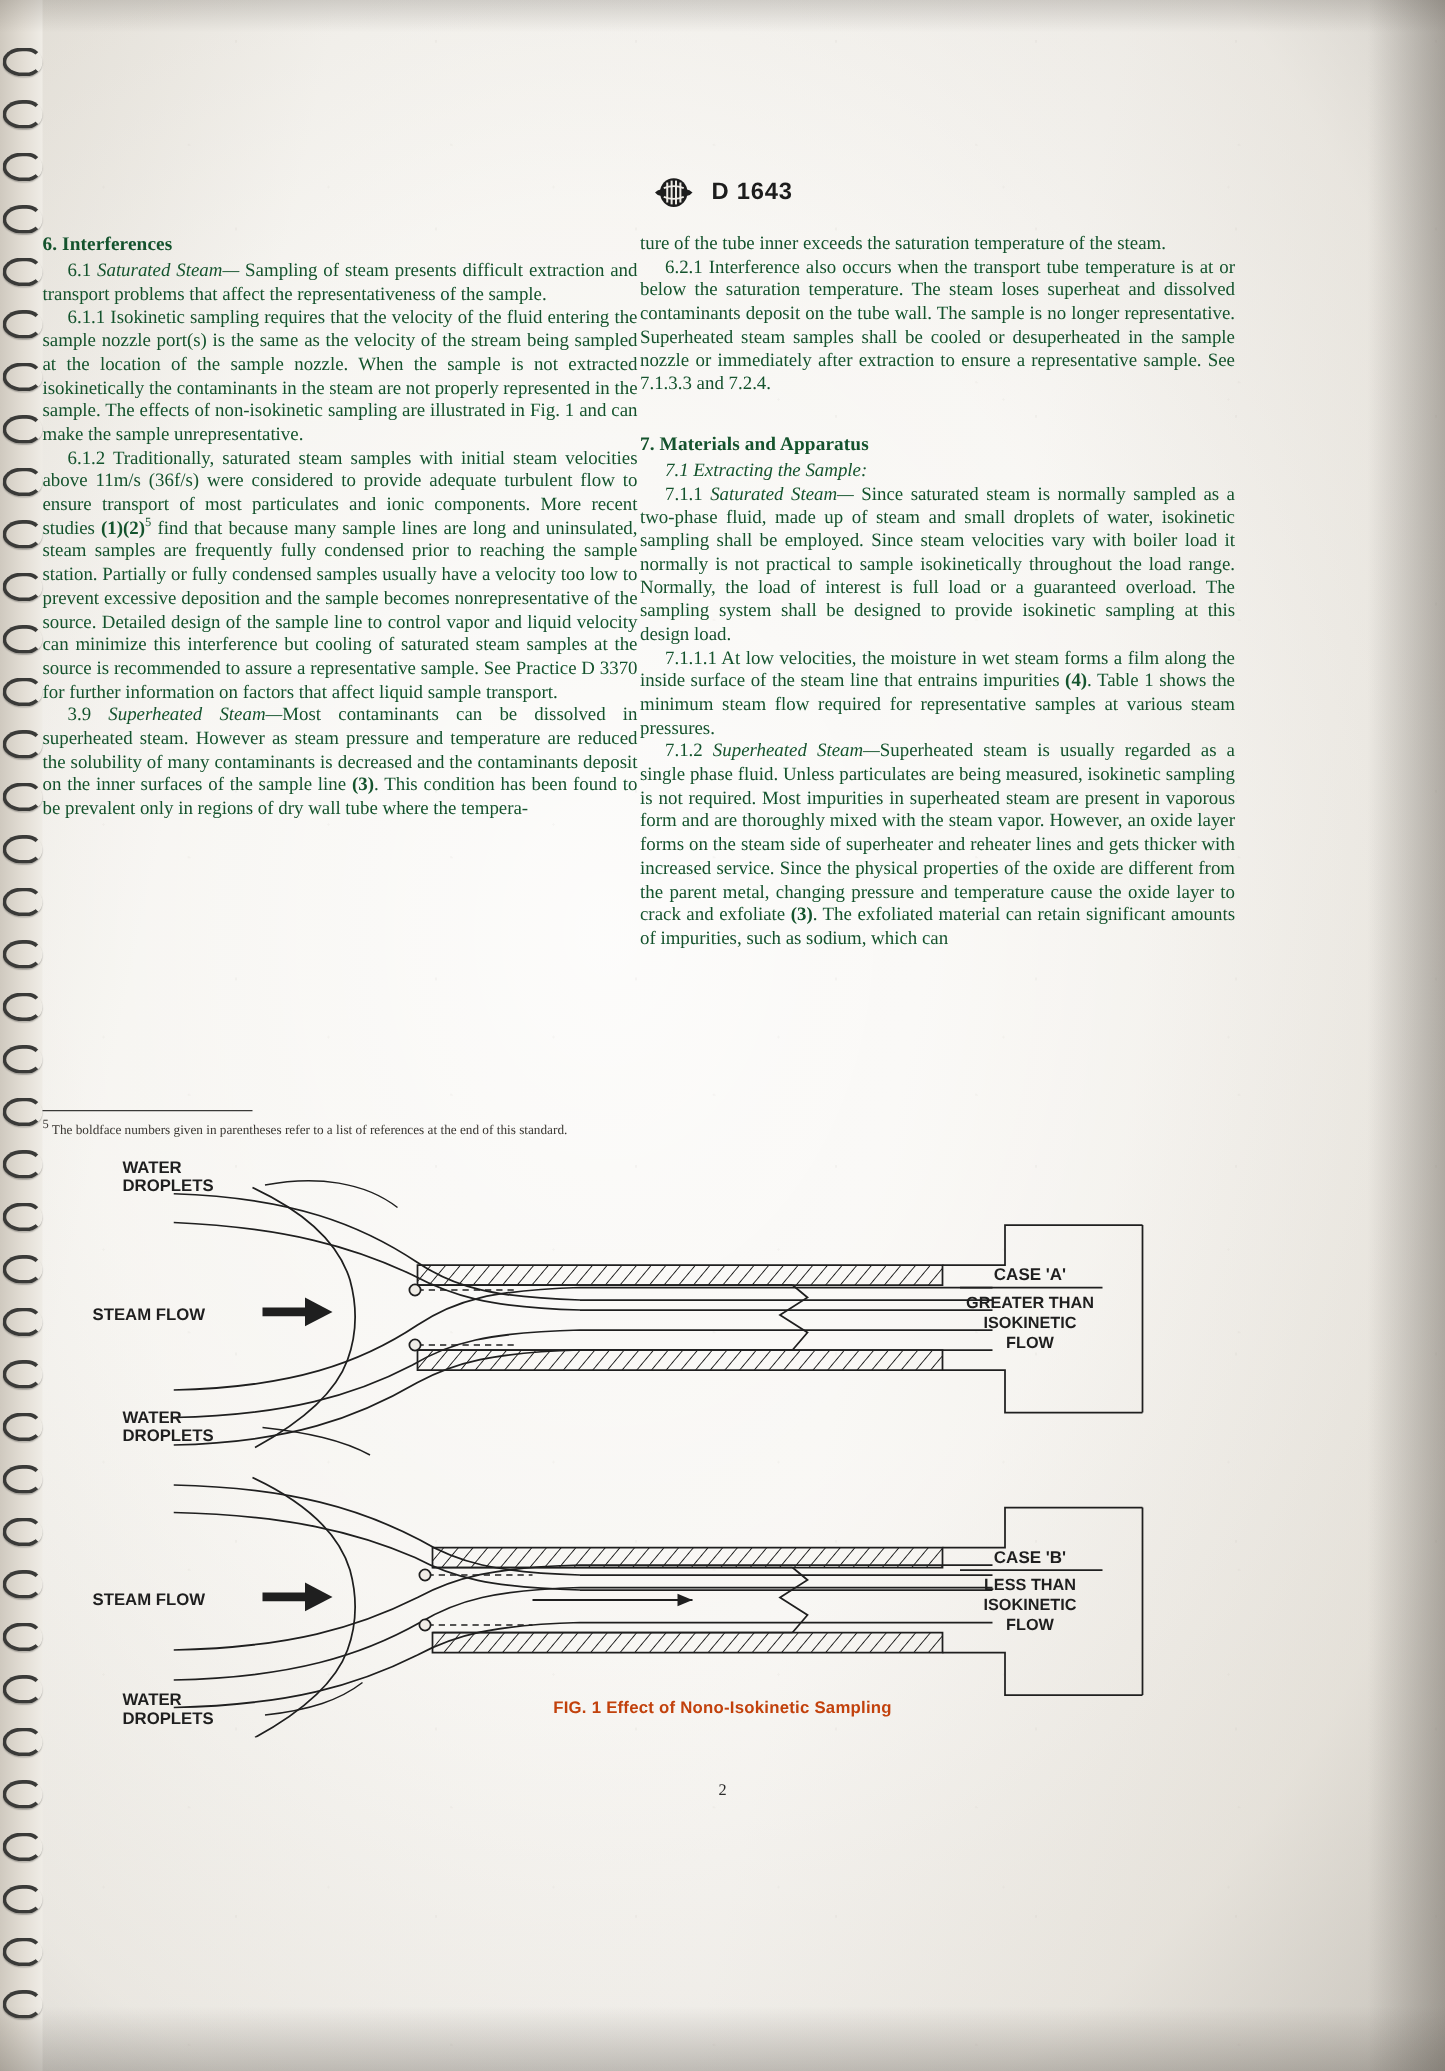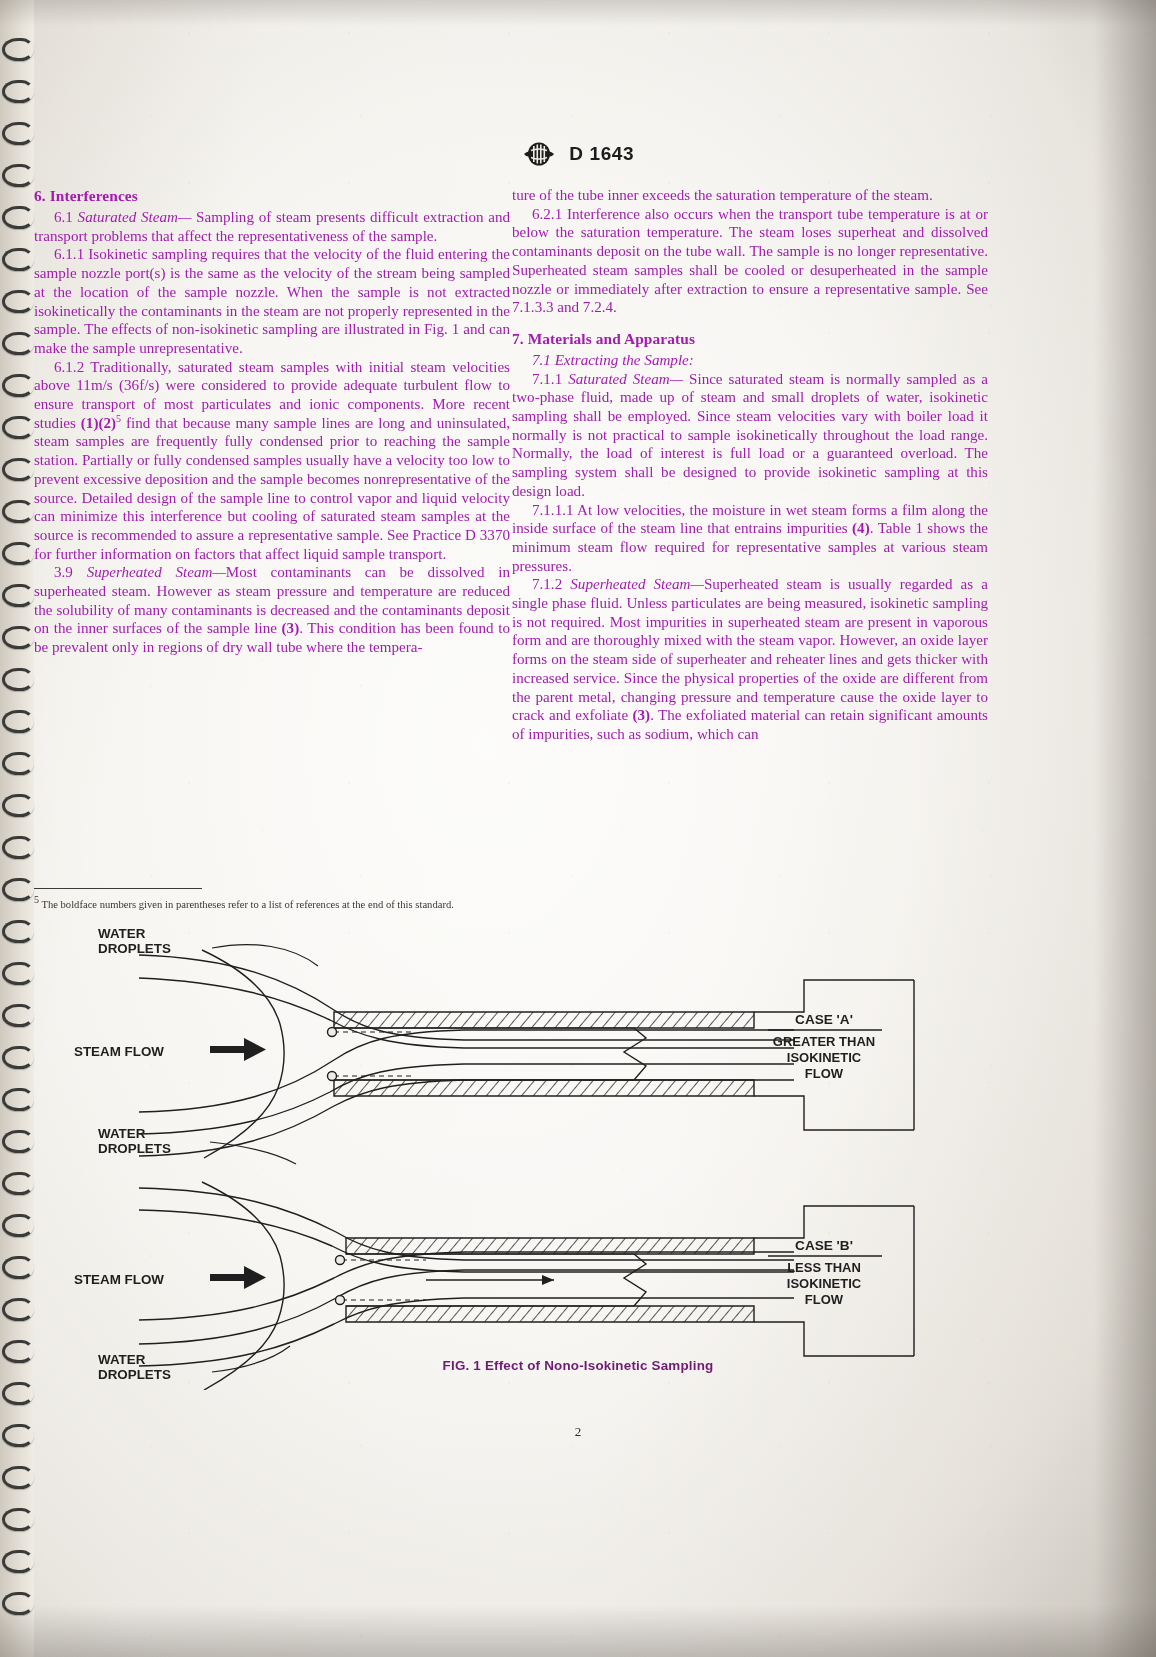--- a/index.html
+++ b/index.html
@@ -88,35 +88,35 @@
   }
 
   
   .col {
     position: absolute;
     top: 186px;
     width: 476px;
     font-size: 15.1px;
     line-height: 18.7px;
     text-align: justify;
-    color: #a21caf;
+    color: #14532d;
   }
   .col-left  { left: 34px; }
   .col-right { left: 512px; }
 
   h2.sec {
     font-family: "Liberation Serif", serif;
     font-size: 15.4px;
     font-weight: bold;
     margin: 0 0 3px 0;
     line-height: 19px;
     text-align: left;
     letter-spacing: 0.1px;
   }
-  h2.sec.spaced { margin-top: 12px; }
+  h2.sec.spaced { margin-top: 29px; }
   p.para {
     margin: 0;
     text-indent: 20px;
     text-align: justify;
   }
   .it { font-style: italic; }
   .bold { font-weight: bold; }
   sup { font-size: 10px; line-height: 0; vertical-align: super; }
 
   
@@ -150,21 +150,21 @@
   }
   .figure svg { display: block; }
   .fig-caption {
     position: absolute;
     top: 1358px;
     left: 0; right: 0;
     text-align: center;
     font-family: "Liberation Sans", sans-serif;
     font-size: 13.4px;
     font-weight: bold;
-    color: #701a75;
+    color: #c2410c;
     letter-spacing: 0.2px;
   }
 
   .page-number {
     position: absolute;
     top: 1424px;
     left: 0; right: 0;
     text-align: center;
     font-size: 13px;
     color: #2b2b2b;

